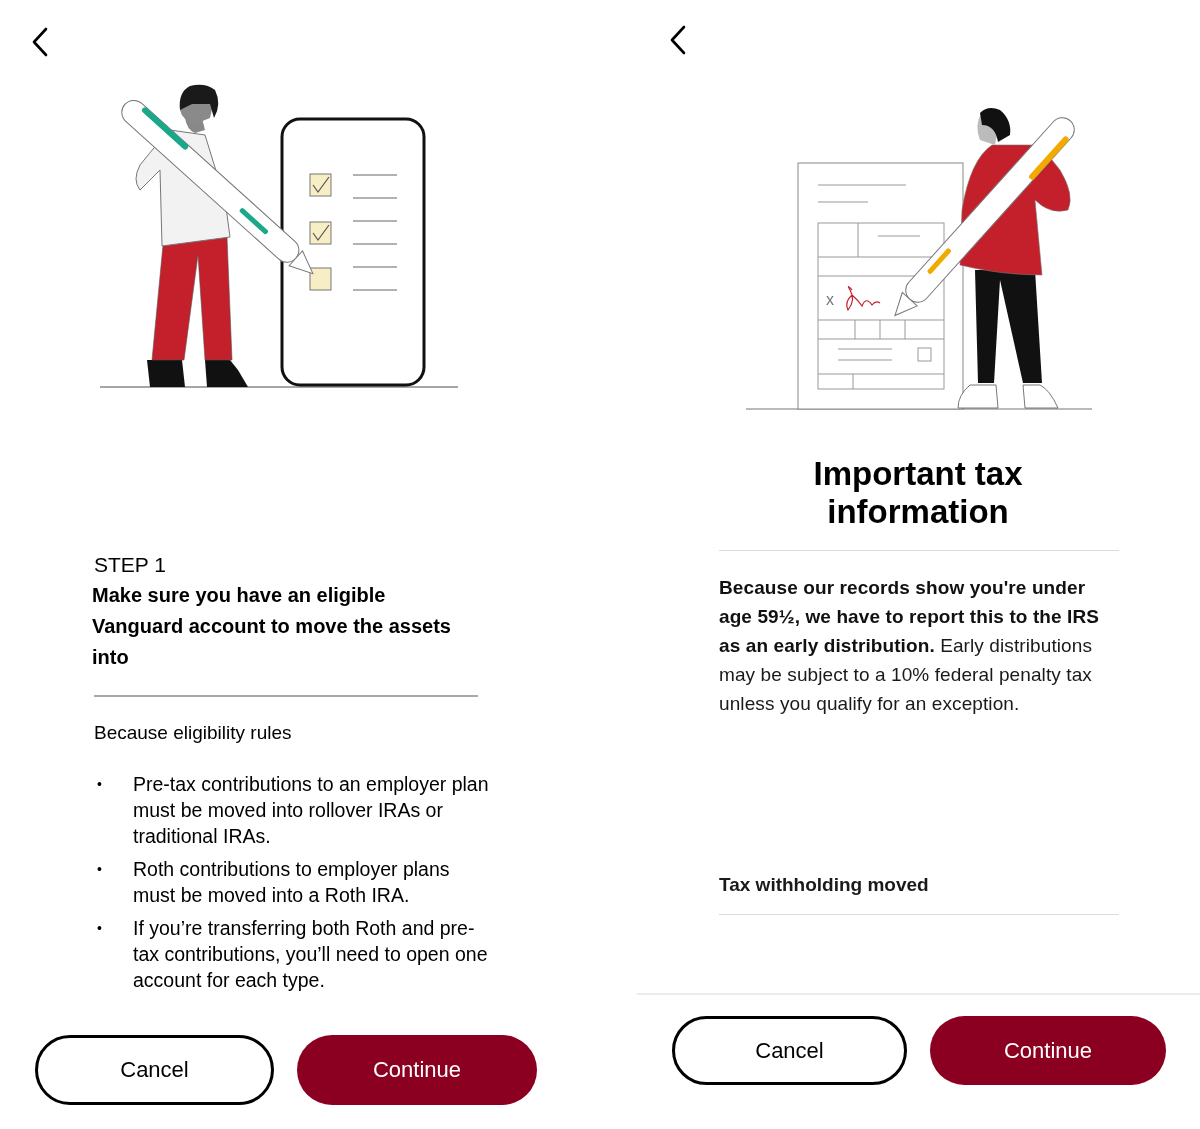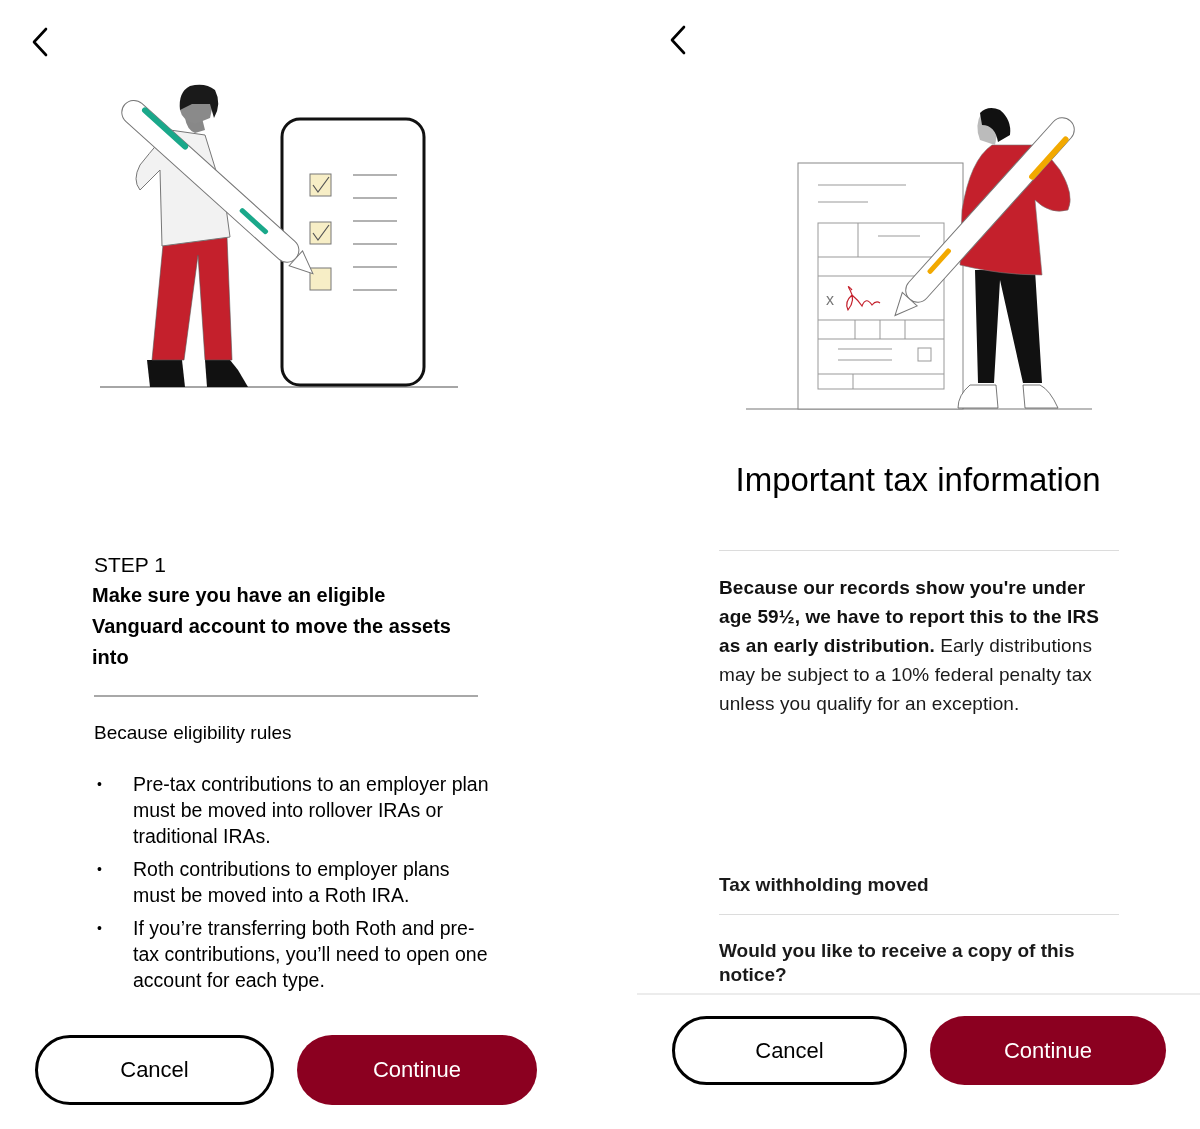--- a/index.html
+++ b/index.html
@@ -22,21 +22,21 @@
   .l-step { position: absolute; left: 94px; top: 551px; font-size: 21px; line-height: 28px; }
   .l-heading { position: absolute; left: 92px; top: 580px; width: 390px; font-weight: 700; font-size: 20px; line-height: 31px; }
   .l-divider { position: absolute; left: 94px; top: 695px; width: 384px; height: 2px; background: #a8a8a8; }
   .l-rules-label { position: absolute; left: 94px; top: 720px; font-size: 19px; line-height: 26px; }
   .l-list { position: absolute; left: 94px; top: 771px; width: 400px; list-style: none; }
   .l-list li { position: relative; padding-left: 39px; font-size: 19.5px; line-height: 26px; margin-bottom: 7px; }
   .l-list li .bullet { position: absolute; left: 3px; top: 0; font-size: 14px; }
 
   
   .r-title { position: absolute; left: 82px; top: 455px; width: 398px; text-align: center;
-    font-family: "Liberation Sans", sans-serif; font-weight: 400; font-size: 33px; line-height: 49px; }
+    font-family: "Liberation Sans", sans-serif; font-weight: 700; font-size: 33px; line-height: 38px; }
   .r-divider { position: absolute; left: 82px; width: 400px; height: 1px; background: #dcdcdc; }
   .r-body { position: absolute; left: 82px; width: 400px; font-size: 19px; line-height: 29px; color: #1a1a1a; letter-spacing: 0.1px; }
   .r-body b { font-weight: 700; color: #111; }
   .r-section-title { position: absolute; left: 82px; font-weight: 700; font-size: 19px; line-height: 26px; color: #1a1a1a; }
   .r-question { position: absolute; left: 82px; top: 939px; width: 380px; font-weight: 700; font-size: 19px; line-height: 24px; color: #1a1a1a; }
   .r-footer-line { position: absolute; left: 0; top: 993px; width: 563px; height: 2px; background: #ececec; }
 
   
   .btn { position: absolute; height: 70px; border-radius: 35px; display: flex; align-items: center; justify-content: center;
     font-family: "Liberation Sans", sans-serif; font-size: 22px; cursor: pointer; }
@@ -161,18 +161,17 @@
 
   <h1 class="r-title">Important tax information</h1>
   <div class="r-divider" style="top:550px;"></div>
 
   <p class="r-body" style="top:573px;"><b>Because our records show you're under age 59½, we have to report this to the IRS as an early distribution.</b><span> Early distributions may be subject to a 10% federal penalty tax unless you qualify for an exception.</span></p>
 
 
   <div class="r-section-title" style="top:872px;">Tax withholding moved</div>
   <div class="r-divider" style="top:914px;"></div>
 
-  <div class="r-question">Would you like to receive a copy of this notice?</div>
   <div class="r-footer-line"></div>
 
   <button class="btn btn-cancel">Cancel</button>
   <button class="btn btn-continue">Continue</button>
 </section>
 
 </body></html>

